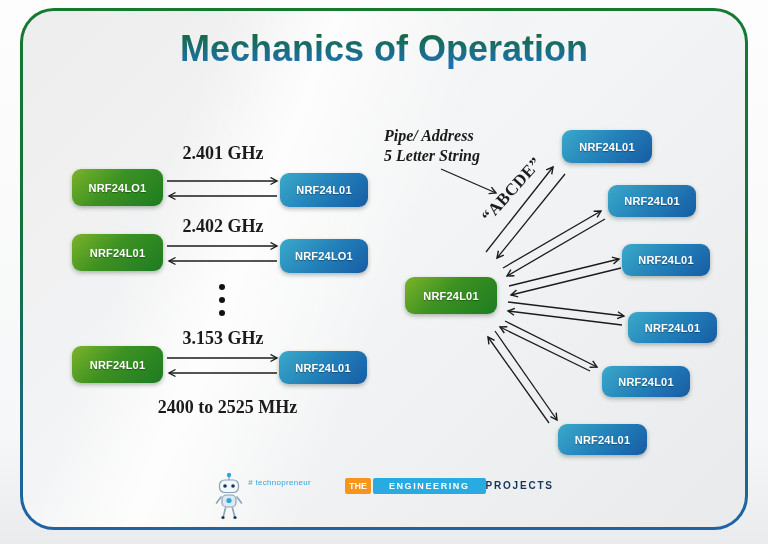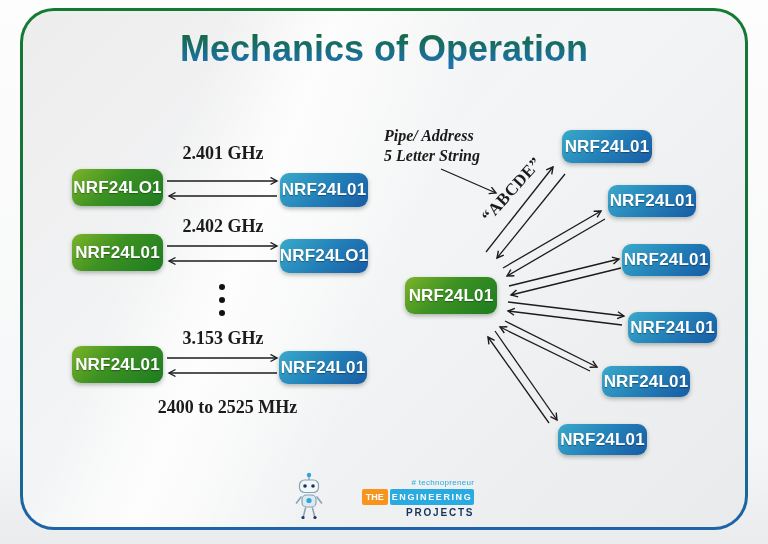--- a/index.html
+++ b/index.html
@@ -23,45 +23,45 @@
   .stage{position:absolute;left:0;top:0;width:768px;height:544px;}
   svg.wires{position:absolute;left:0;top:0;}
   .title{
     position:absolute;left:0;right:0;top:28px;text-align:center;
     font-size:36px;font-weight:bold;letter-spacing:0px;
     background:linear-gradient(180deg,#14693a 8%,#1e72b4 90%);
     -webkit-background-clip:text;background-clip:text;color:transparent;
   }
   .node{
     position:absolute;display:flex;align-items:center;justify-content:center;
-    color:#fff;font-weight:bold;font-size:17px;letter-spacing:.2px;
+    color:#fff;font-weight:bold;font-size:11px;letter-spacing:.2px;
     border-radius:9px;box-shadow:0 2px 4px rgba(40,60,40,.35);
     text-shadow:0 1px 1px rgba(0,0,0,.35);
   }
   .green{background:linear-gradient(135deg,#7cb32a 0%,#3c9122 45%,#1d7c20 100%);}
   .blue{background:linear-gradient(135deg,#3aa9ca 0%,#2381b9 50%,#175ca4 100%);}
   .serif{
     position:absolute;font-family:"Liberation Serif","DejaVu Serif",serif;
     font-weight:bold;color:#1b1b1b;
   }
   .freq{width:166px;left:140px;text-align:center;font-size:18px;}
   .footer-note{left:55px;width:345px;top:396px;text-align:center;font-size:18px;line-height:1.3;}
   .pipe-label{left:384px;top:126px;font-size:16px;line-height:1.22;font-style:italic;}
   .abcde{left:471px;top:180px;width:82px;text-align:center;font-size:17px;
          transform:rotate(-48deg);letter-spacing:.5px;}
   
   .logo{position:absolute;left:0;right:0;top:472px;display:flex;justify-content:center;}
   .logo-inner{display:flex;align-items:flex-start;gap:4px;}
-  .logo-right{display:flex;flex-direction:column;align-items:flex-end;margin-top:6px;}
+  .logo-right{display:flex;align-items:flex-start;margin-top:6px;}
   .hashtag{font-size:8px;color:#2ba7dd;margin-bottom:2px;letter-spacing:.3px;}
   .brandrow{display:flex;gap:2px;align-items:stretch;}
   .the-box{background:#f7941d;color:#fff;font-size:9px;font-weight:bold;
            padding:3px 4px;border-radius:2px;display:flex;align-items:center;margin-left:34px;}
   .eng-box{background:#29abe2;color:#fff;font-size:9px;font-weight:bold;
-           letter-spacing:1.6px;padding:3px 2px;border-radius:2px;display:flex;align-items:center;}
+           letter-spacing:1.6px;padding:3px 16px;border-radius:2px;display:flex;align-items:center;}
   .projects{font-size:10px;font-weight:bold;color:#16355c;letter-spacing:1.8px;margin-top:2px;}
 </style>
 </head>
 <body>
 
 <div class="frame">
   <div class="card"></div>
 </div>
 
 <div class="stage">

